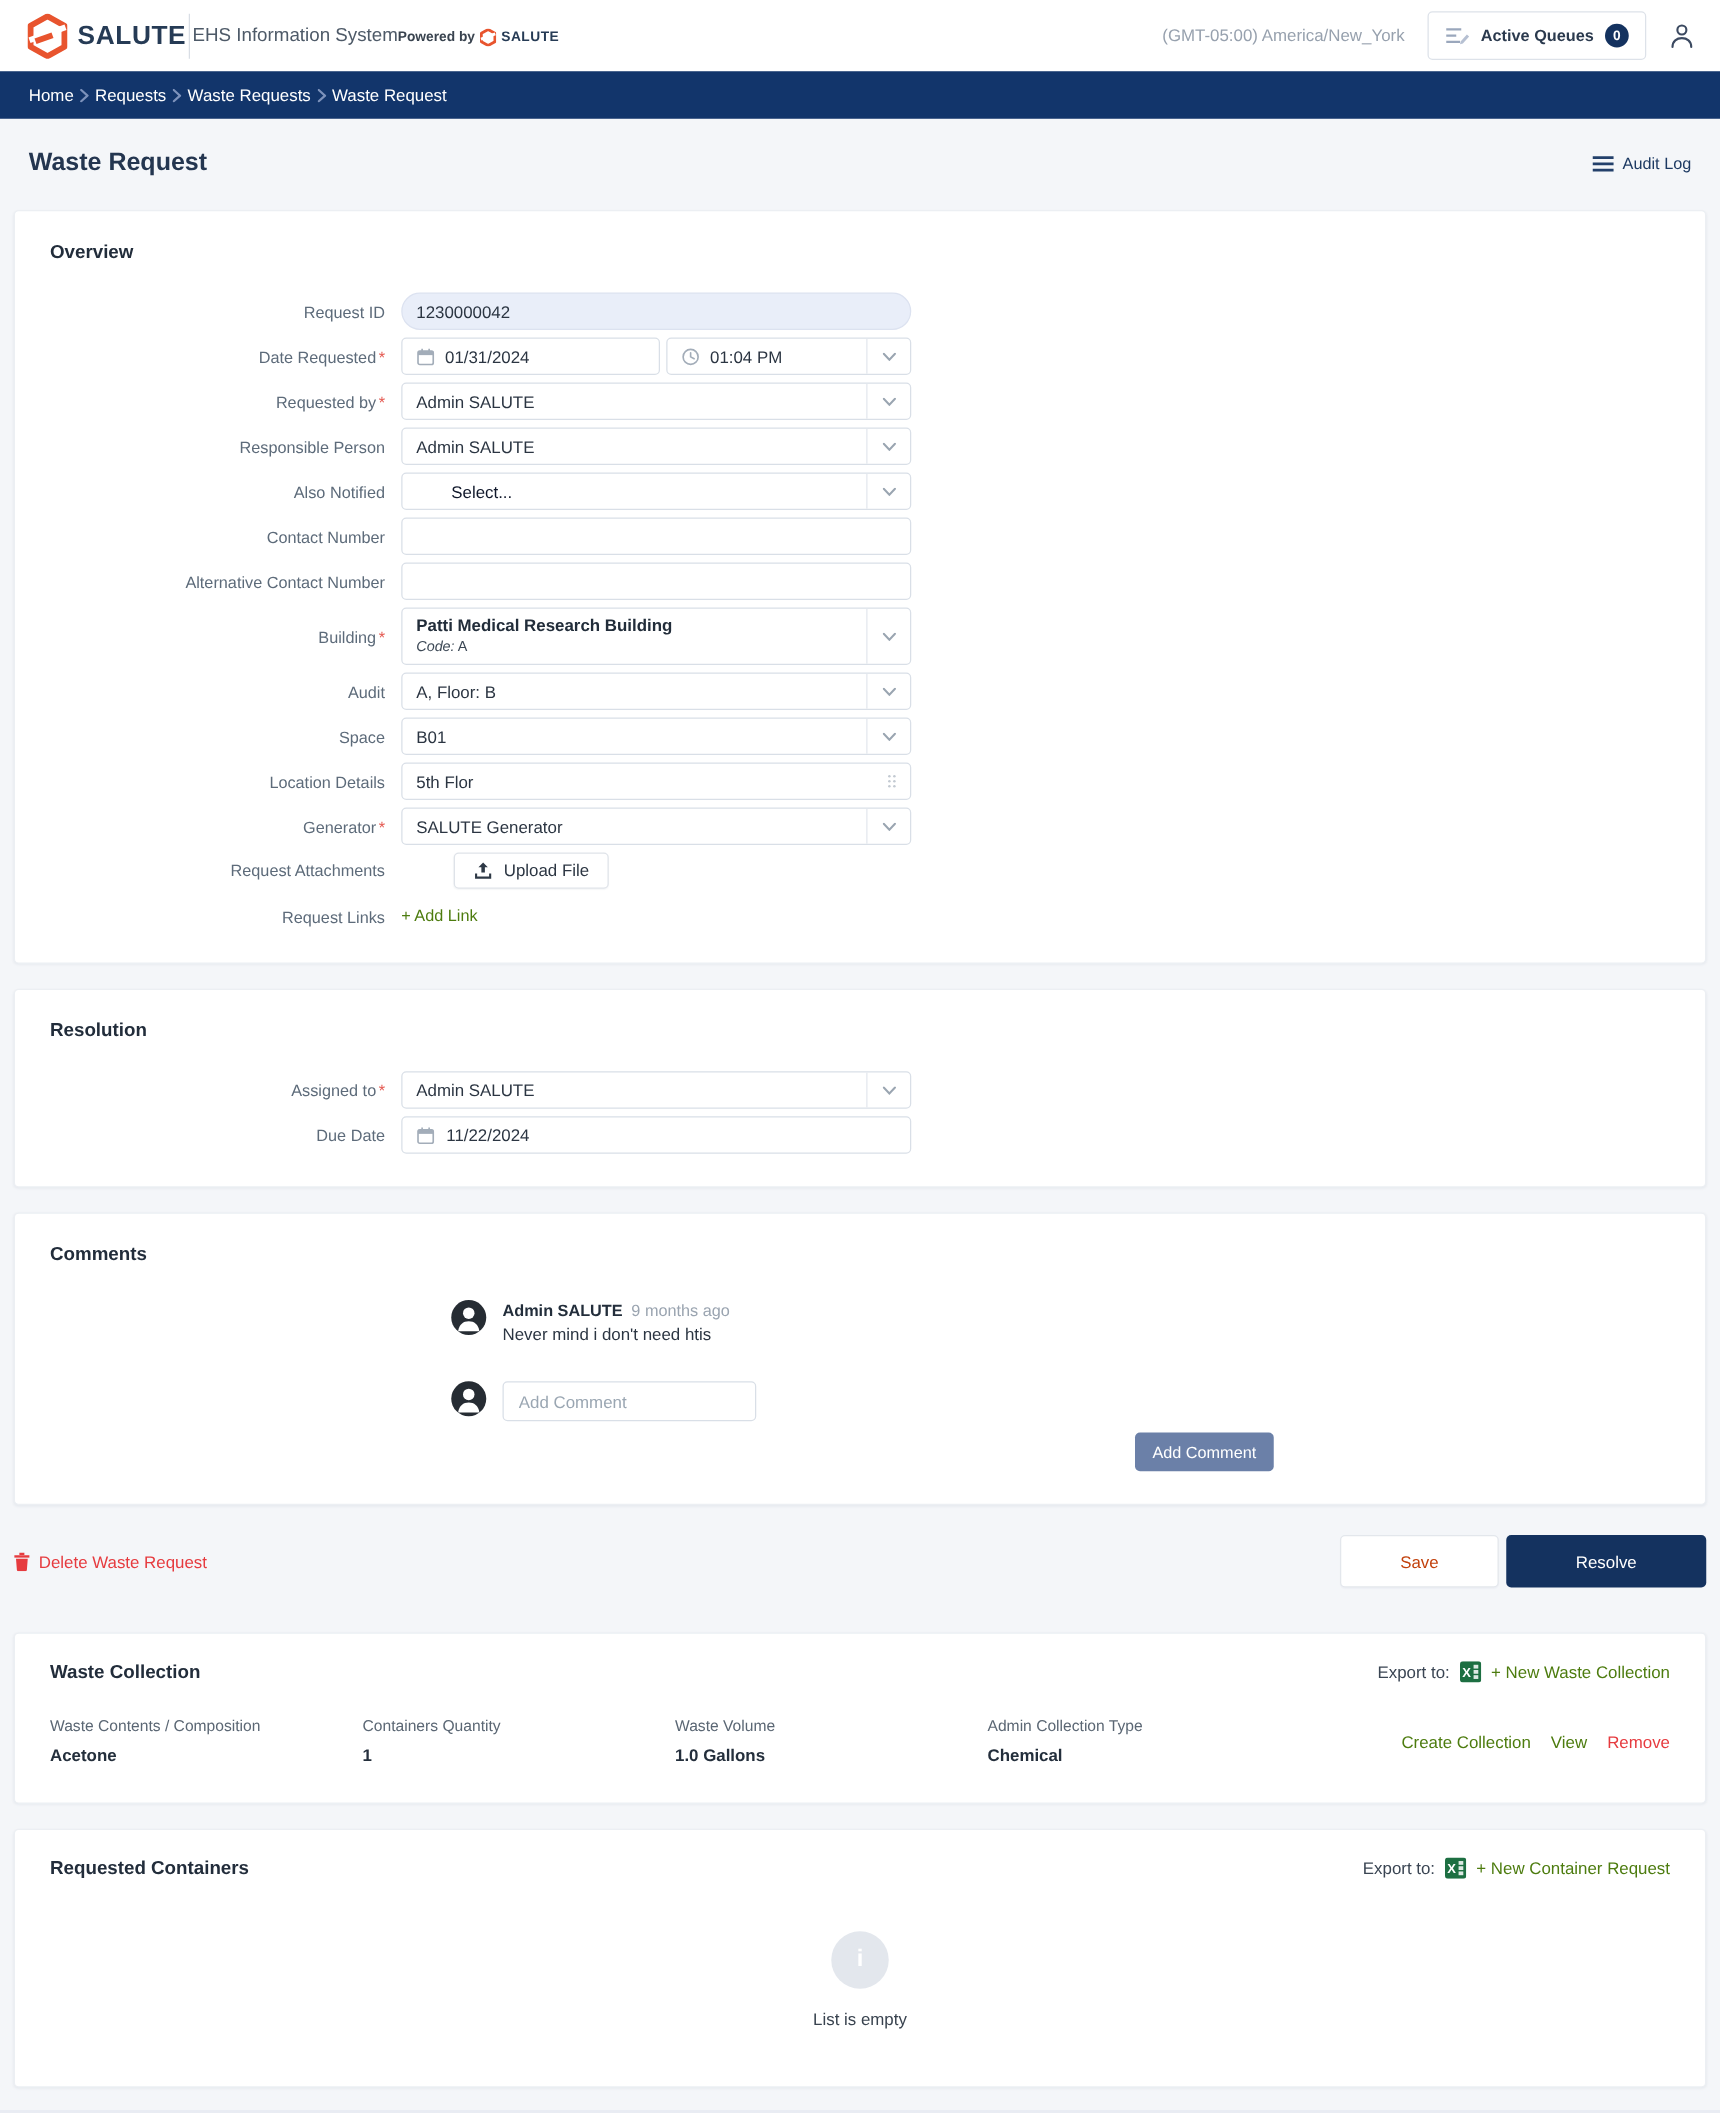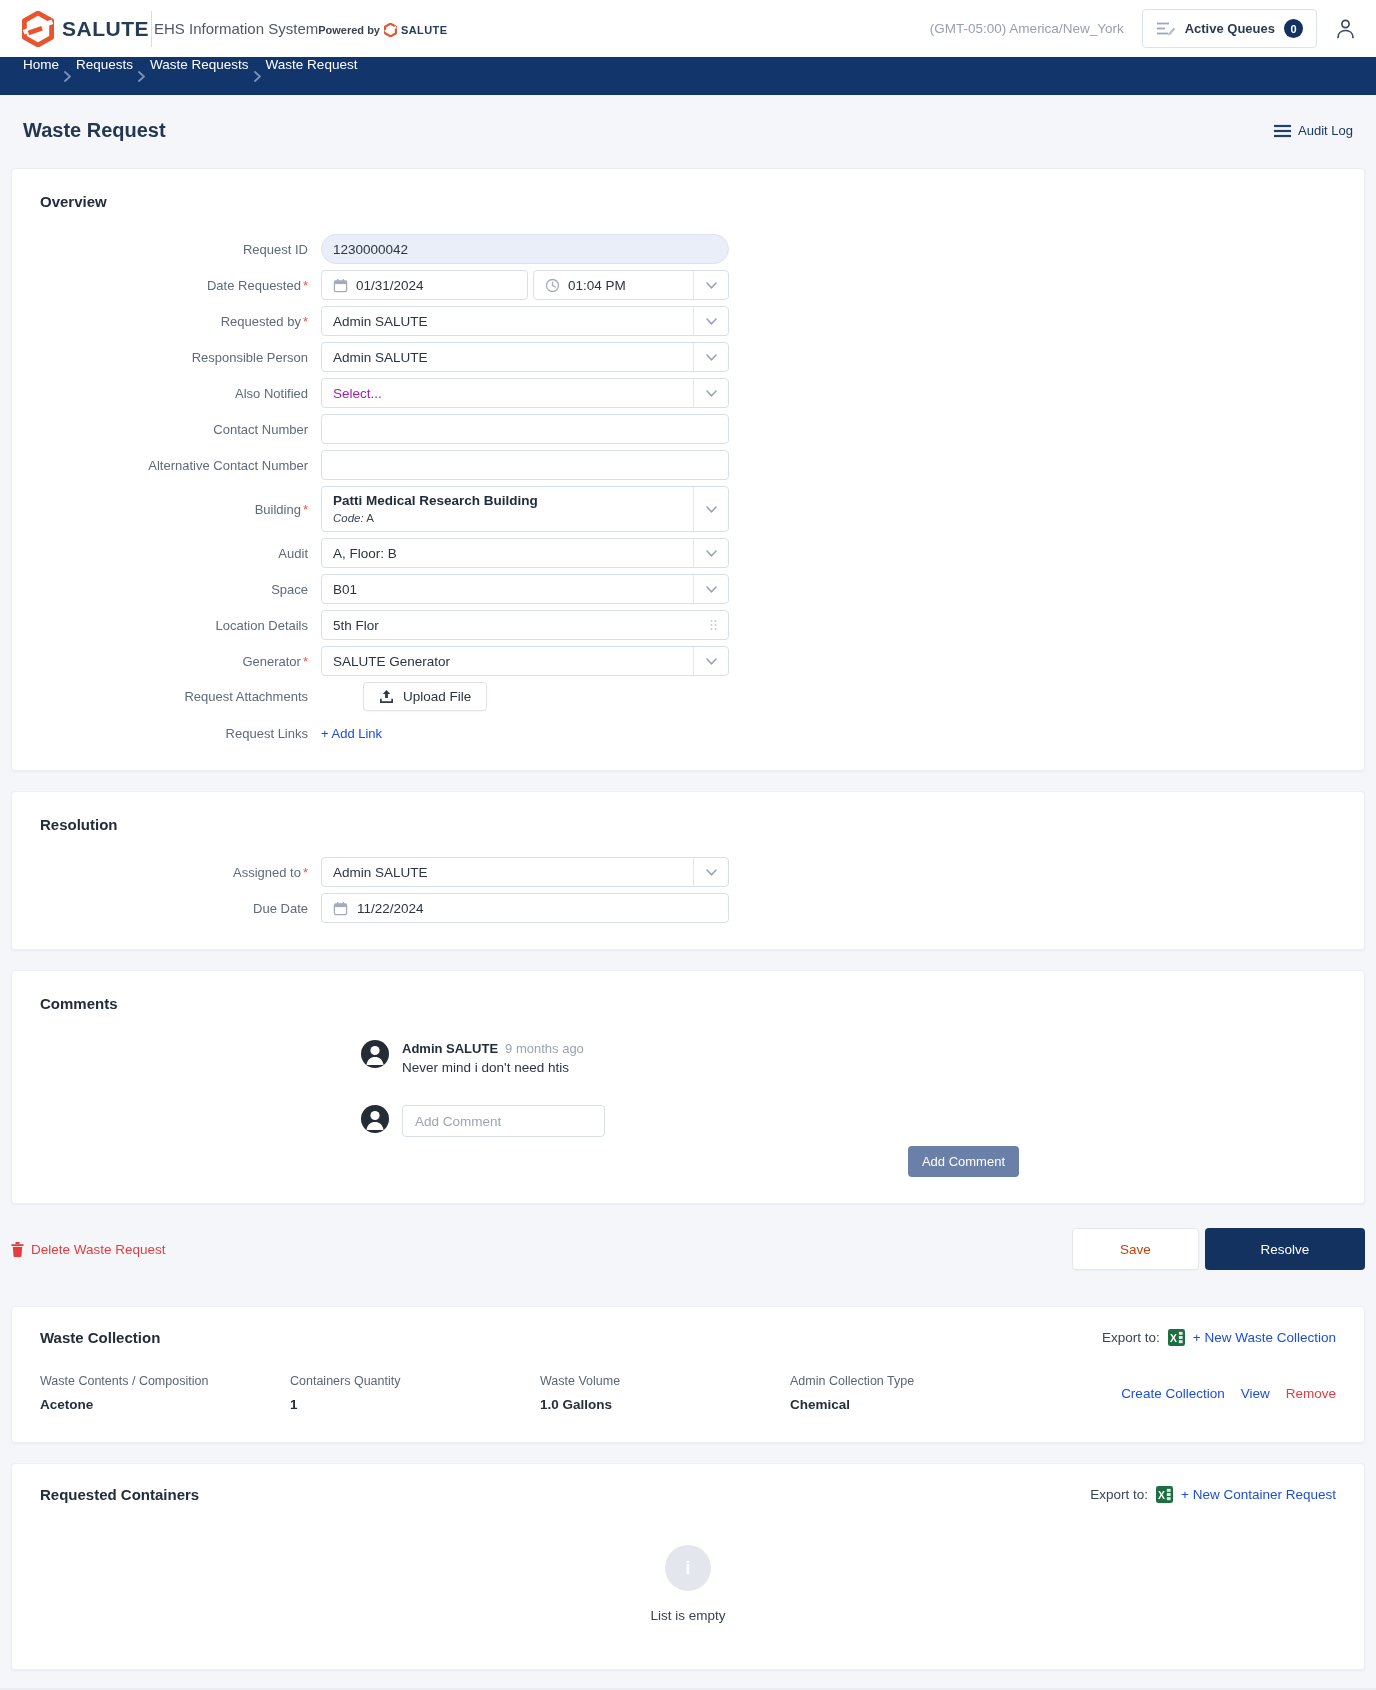--- a/index.html
+++ b/index.html
@@ -22,53 +22,53 @@
   .powered { display:flex; align-items:center; gap:4px; margin-top:2px; }
   .powered-label { font-size:11px; font-weight:bold; color:#39434f; }
   .powered-brand { font-size:11px; font-weight:bold; color:#263b55; letter-spacing:.4px; }
   .tb-right { display:flex; align-items:center; gap:18px; }
   .tz { font-size:13.5px; color:#97a1ae; }
   .aq-btn { display:flex; align-items:center; gap:9px; background:#fff; border:1px solid #dde2e9; border-radius:4px; padding:9px 13px; cursor:pointer; }
   .aq-label { font-size:13px; font-weight:bold; color:#2b3a4e; }
   .aq-badge { width:19px; height:19px; border-radius:50%; background:#14325f; color:#fff; font-size:11px; font-weight:bold; display:flex; align-items:center; justify-content:center; }
   .user-btn { display:flex; align-items:center; cursor:pointer; }
   
-  .breadcrumb { background:#12356b; height:38px; display:flex; padding:0 23px; gap:5px; }
+  .breadcrumb { background:#12356b; height:38px; display:flex; align-items:center; padding:0 23px; gap:5px; }
   .bc-item { color:#fff; font-size:13.5px; cursor:pointer; }
   .bc-sep { display:flex; align-items:center; }
   
   .title-row { display:flex; align-items:center; justify-content:space-between; padding:24px 23px 26px 23px; }
   .page-title { font-size:20px; font-weight:bold; color:#243650; }
   .audit { display:flex; align-items:center; gap:7px; cursor:pointer; }
   .audit-label { font-size:13px; color:#1d3a63; }
   
   .card { background:#fff; border:1px solid #eceff3; border-radius:4px; box-shadow:0 1px 2px rgba(20,40,80,.05); margin:0 11px 20px 11px; }
   .card-pad { padding:24px 28px 26px 28px; }
   .sec-heading { font-size:15px; font-weight:bold; color:#222d3b; }
   .form-area { margin-top:24px; }
   
   .frow { display:flex; align-items:center; margin-bottom:6px; }
   .flabel { width:281px; text-align:right; padding-right:13px; font-size:13px; color:#5d6b7a; flex:none; }
   .req { color:#e4574f; margin-left:2px; }
   .fctrl { width:408px; flex:none; }
   .inp { height:30px; border:1px solid #d9dfe7; border-radius:4px; background:#fff; display:flex; align-items:center; padding:0 11px; font-size:13.5px; color:#2b3542; }
   .inp.disabled { background:#e9eef9; border-color:#dce2f0;border-radius:15px; }
-  .ph { color:#a21caf; }
+  .ph { color:#0f172a;margin-left:28px; }
   .sel { padding-right:0; justify-content:space-between; cursor:pointer; }
   .sel-caret { display:flex; align-items:center; justify-content:center; align-self:stretch; width:35px; border-left:1px solid #e3e8ee; margin-left:8px; flex:none; }
   .dt-pair { display:flex; gap:5px; width:408px; }
   .dt-pair .inp { flex:1; gap:8px; }
   .big-sel { height:46px; }
   .sel-2line { display:flex; flex-direction:column; justify-content:center; line-height:1.25; }
   .sel-main { font-size:13.5px; font-weight:bold; color:#222d3a; }
   .sel-sub { font-size:11.5px; color:#3c4document9; color:#3c4855; margin-top:1px; }
   .code-label { font-style:italic; }
   .grip { margin-left:auto; display:flex; align-items:center; }
   .upload-btn { display:inline-flex; align-items:center; gap:9px; border:1px solid #dfe3e9; background:#fff; border-radius:4px; padding:6px 15px; font-size:13.5px; color:#2b3542; cursor:pointer; box-shadow:0 1px 1px rgba(20,40,80,.04); }
-  .link-blue { color:#1d4ed8; font-size:13px; cursor:pointer; text-decoration:none; }
+  .link-blue { color:#4d7c0f; font-size:13px; cursor:pointer; text-decoration:none; }
   .links-row { padding:7px 0 2px 0; }
   
   .comment-col { margin-left:321px; width:658px; margin-top:28px; }
   .comment-item { display:flex; gap:13px; }
   .avatar { width:28px; height:28px; border-radius:50%; background:#262c33; overflow:hidden; flex:none; display:flex; align-items:flex-end; justify-content:center; }
   .c-body { padding-top:1px; }
   .c-head { display:flex; align-items:baseline; gap:7px; }
   .c-author { font-size:13px; font-weight:bold; color:#232e3b; }
   .c-time { font-size:13px; color:#9aa4b0;text-align:right; }
   .c-text { font-size:13.5px; color:#2b3542; margin-top:4px; }

